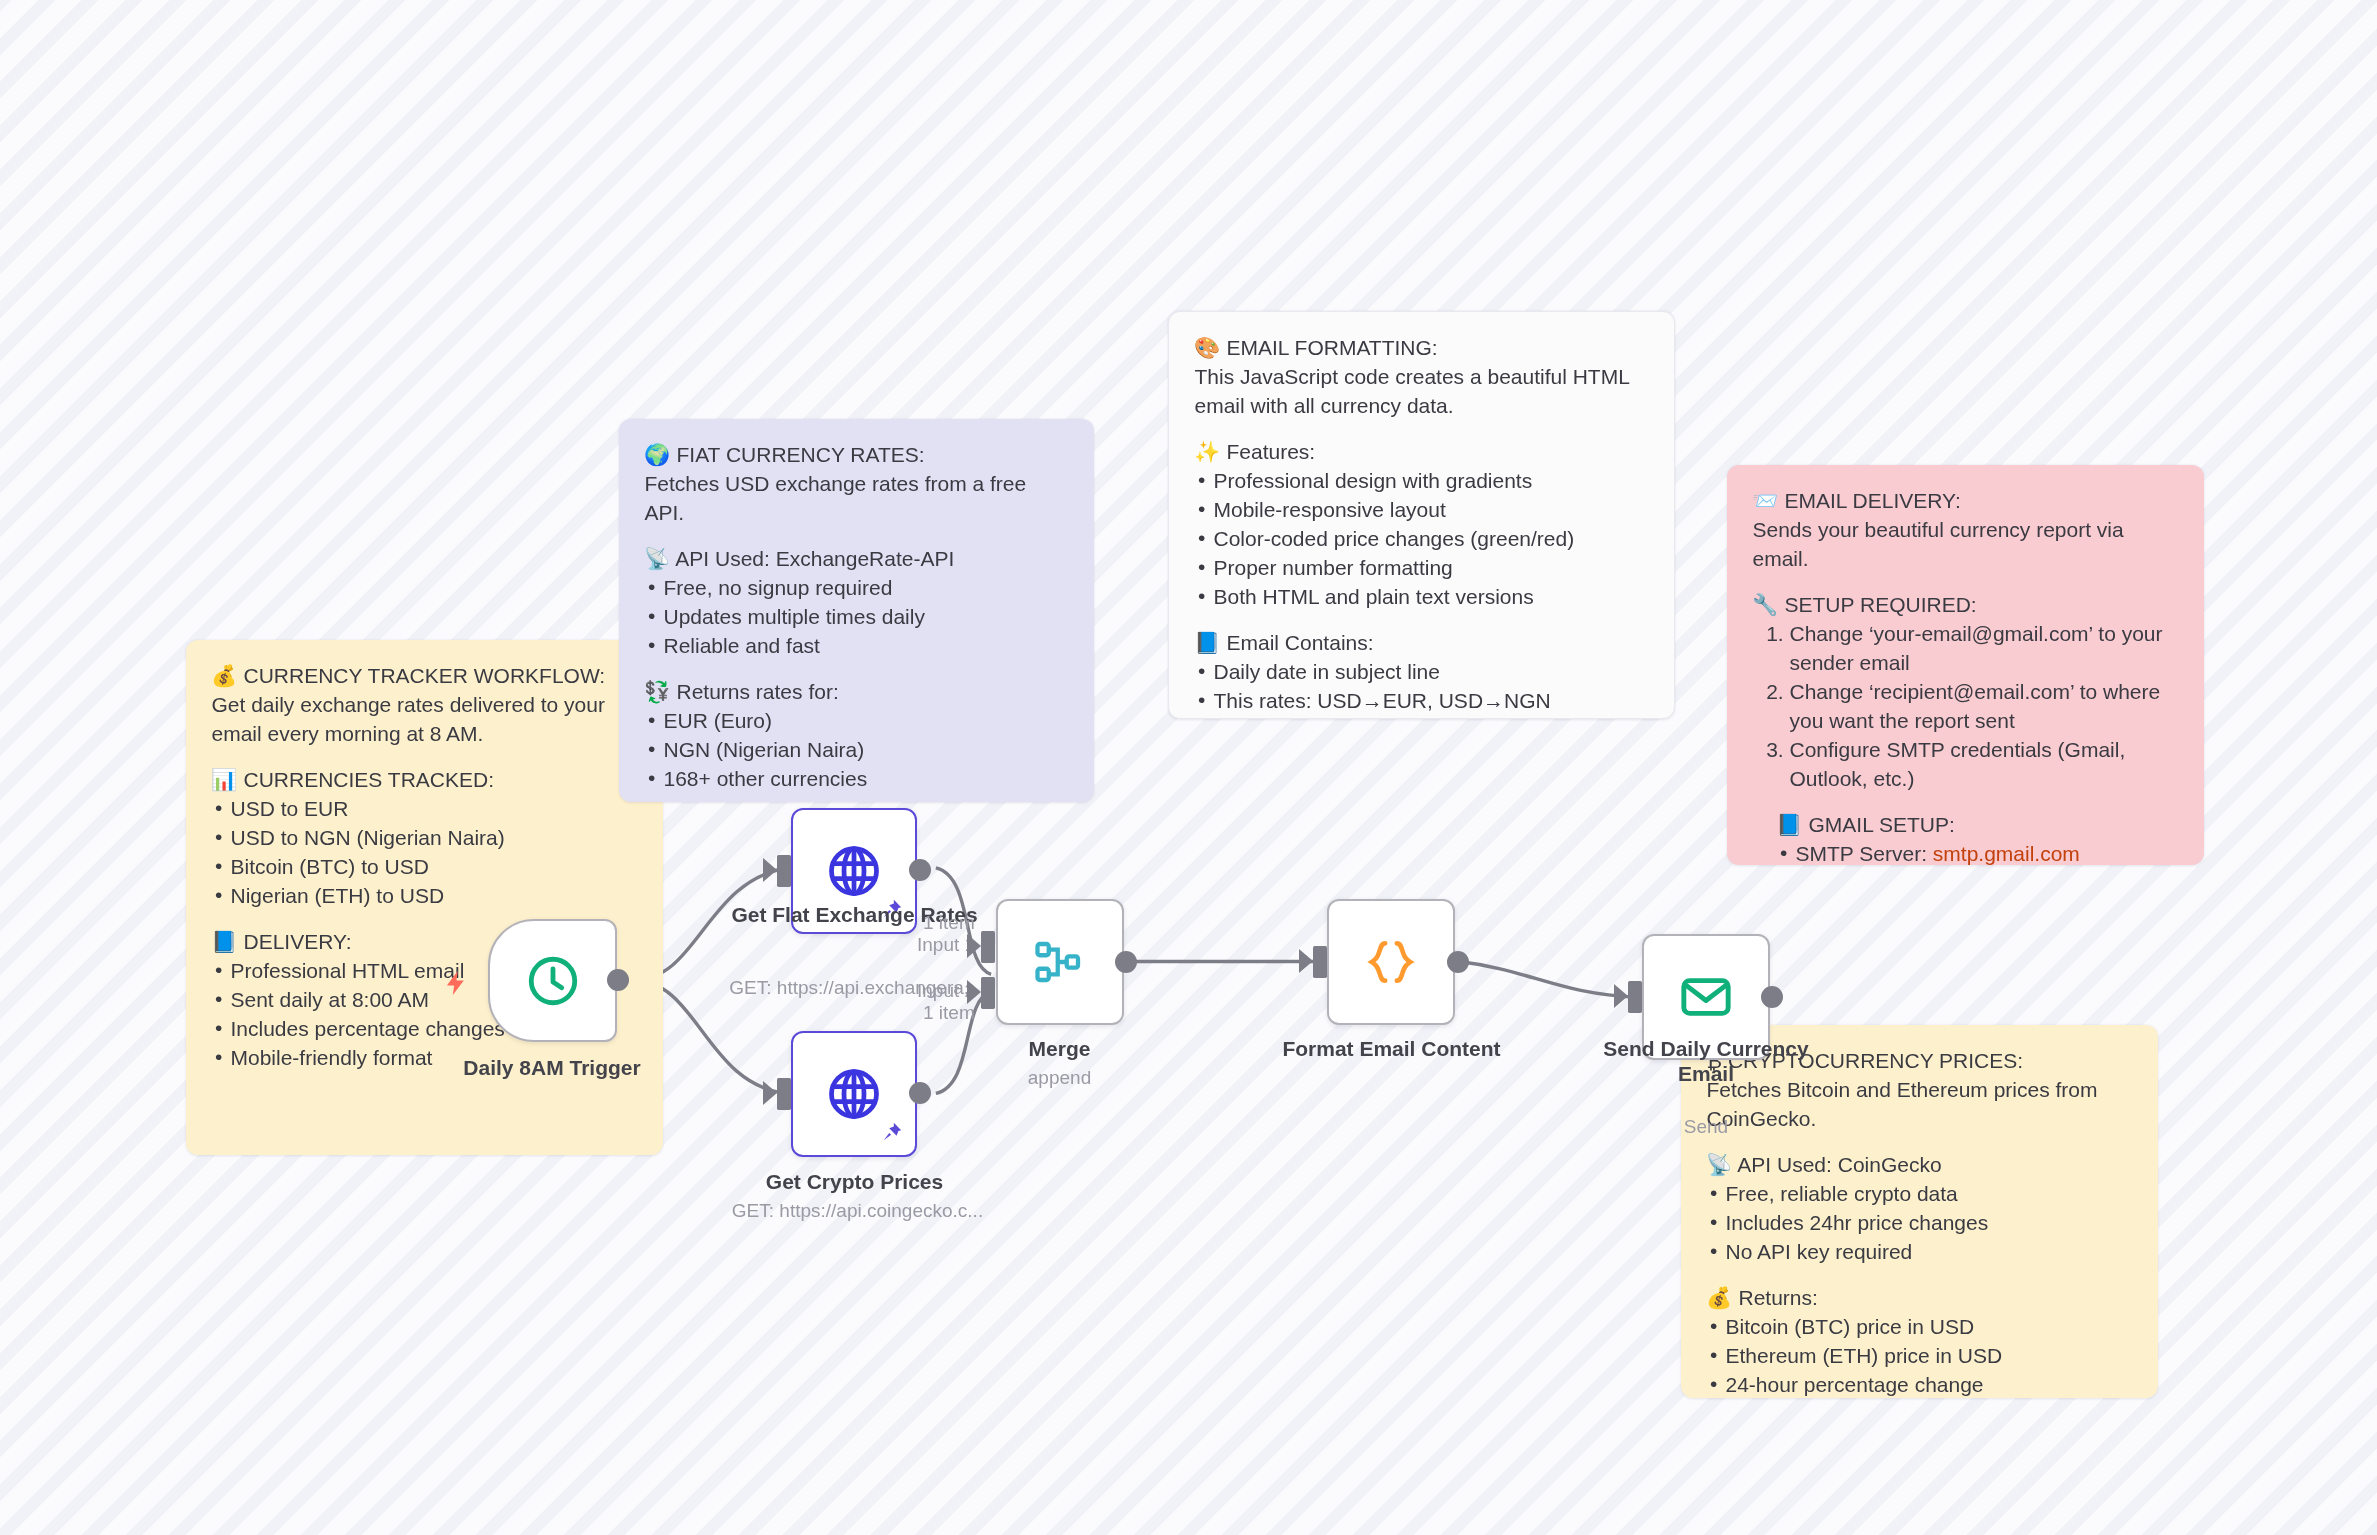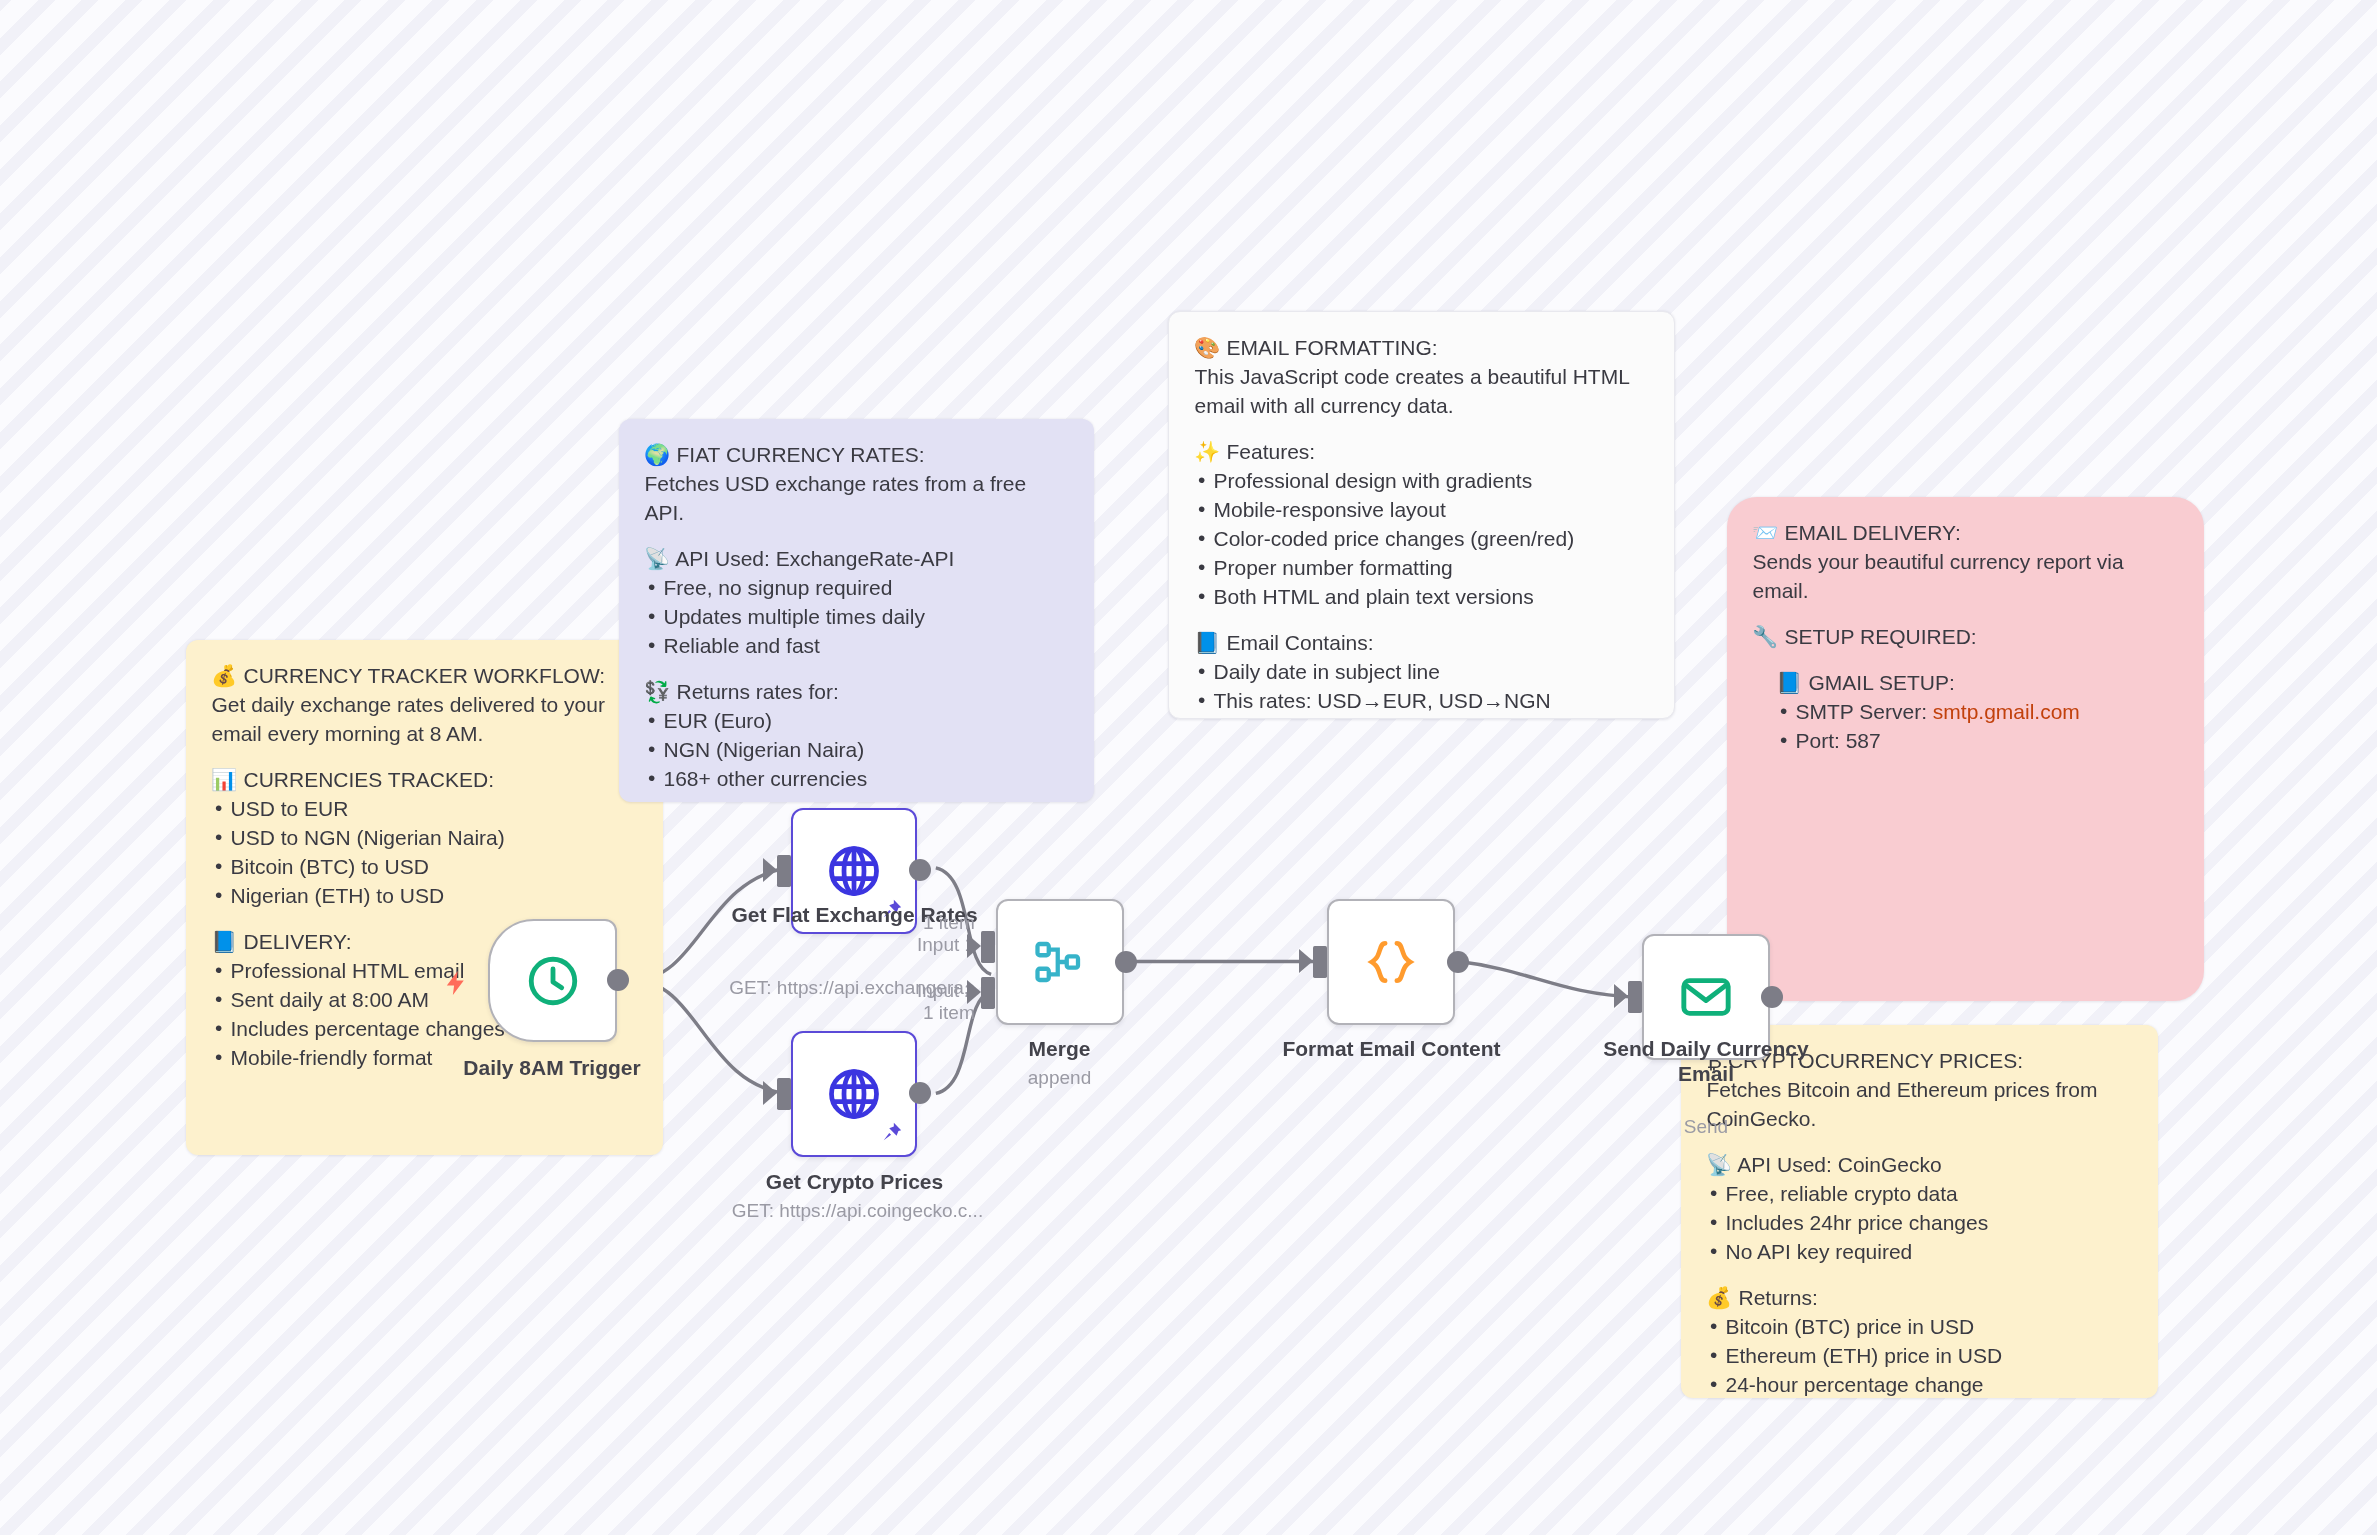--- a/index.html
+++ b/index.html
@@ -243,31 +243,36 @@
       <span class="emoji">📘</span>
       <span>Email Contains:</span>
     </p>
     <ul>
       <li>Daily date in subject line</li>
       <li>This rates: USD→EUR, USD→NGN</li>
 
     </ul>
   </div>
 
-  <div class="note note-pink" style="left:1727px; top:497px; width:477px; height:504px;border-radius:30px;">
+  <div class="note note-pink" style="left:1727px; top:465px; width:477px; height:400px;">
     <p>
       <span class="emoji">📨</span>
       <span>EMAIL DELIVERY:</span>
     </p>
     <p>Sends your beautiful currency report via email.</p>
     <div class="blank"></div>
     <p>
       <span class="emoji">🔧</span>
       <span>SETUP REQUIRED:</span>
     </p>
+    <ol>
+      <li>Change ‘your-email@gmail.com’ to your sender email</li>
+      <li>Change ‘recipient@email.com’ to where you want the report sent</li>
+      <li>Configure SMTP credentials (Gmail, Outlook, etc.)</li>
+    </ol>
     <div class="blank"></div>
     <div style="padding-left:24px;">
       <p>
         <span class="emoji">📘</span>
         <span>GMAIL SETUP:</span>
       </p>
       <ul>
         <li>
           <span>SMTP Server:</span>
           <span class="smtp-link">smtp.gmail.com</span>

